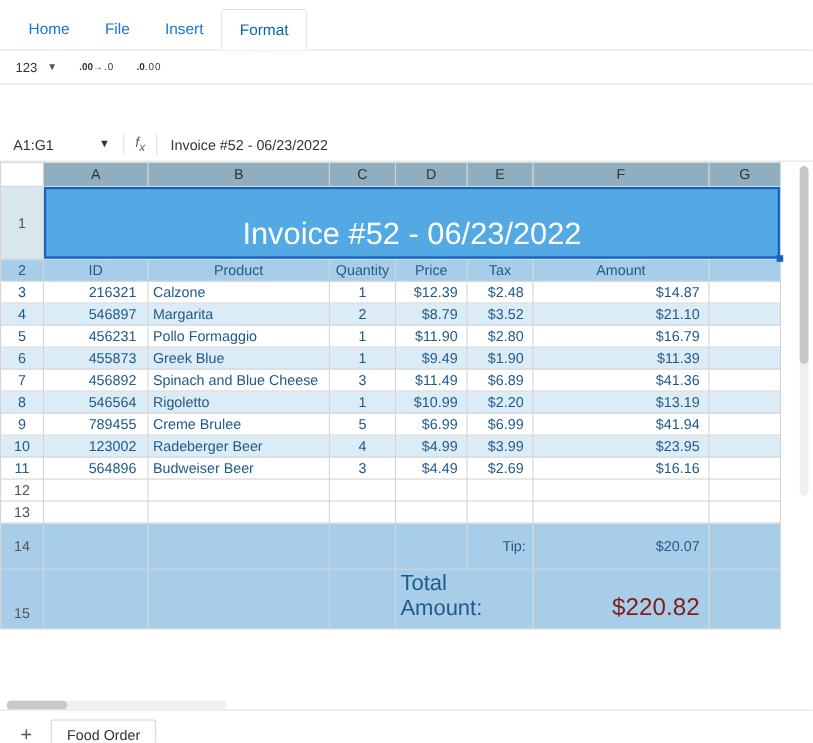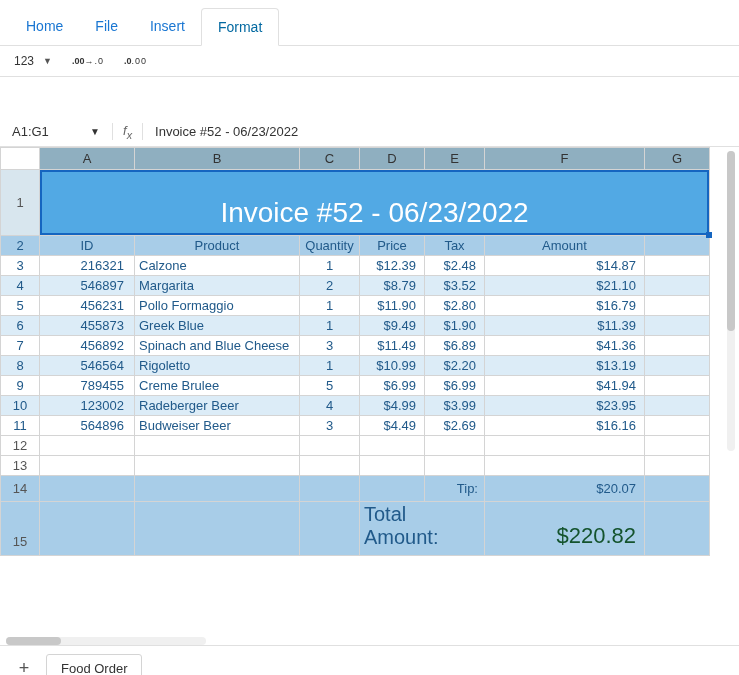--- a/index.html
+++ b/index.html
@@ -49,27 +49,27 @@
   
   .data td { color:#215a8a; }
   .data .c-id { text-align:right; padding-right:10px;}
   .data .c-prod { text-align:left; padding-left:4px;}
   .data .c-qty { text-align:center;}
   .data .c-price, .data .c-tax, .data .c-amt { text-align:right; padding-right:8px;}
   .data.stripe td { background:#dcecf7; }
   
   .empty td { background:#fff; }
   
-  .tip-row td { background:#a8cde8; height:26px;}
+  .tip-row td { background:#a8cde8; height:42px;}
   .tip-label { text-align:right; color:#215a8a; font-weight:bold; padding-right:6px;}
   .tip-val { text-align:right; color:#215a8a; font-weight:bold; padding-right:8px;}
   
   .total-row td { background:#a8cde8; height:44px; vertical-align:bottom; padding-bottom:6px;}
   .total-label { text-align:left; color:#215a8a; font-size:20px; padding-right:6px;margin-top:42px;}
-  .total-val { text-align:right; color:#14532d; font-size:22px; font-weight:bold; padding-right:8px;}
+  .total-val { text-align:right; color:#7f1d1d; font-size:22px; font-weight:bold; padding-right:8px;}
   
   
   .hscroll { position:absolute; left:6px; bottom:0; width:200px; height:8px; background:#f0f0f0; border-radius:4px;}
   .hscroll-thumb { width:55px; height:8px; background:#c8c8c8; border-radius:4px;}
   .vscroll { position:absolute; right:4px; top:4px; width:8px; height:300px; background:#f0f0f0; border-radius:4px;}
   .vscroll-thumb { width:8px; height:180px; background:#c8c8c8; border-radius:4px;}
   
   
   .sheetbar { display:flex; align-items:center; gap:10px; padding:8px 12px; border-top:1px solid #e0e0e0;}
   .add-sheet { width:24px; height:24px; display:flex; align-items:center; justify-content:center; font-size:18px; cursor:pointer; color:#555;}

